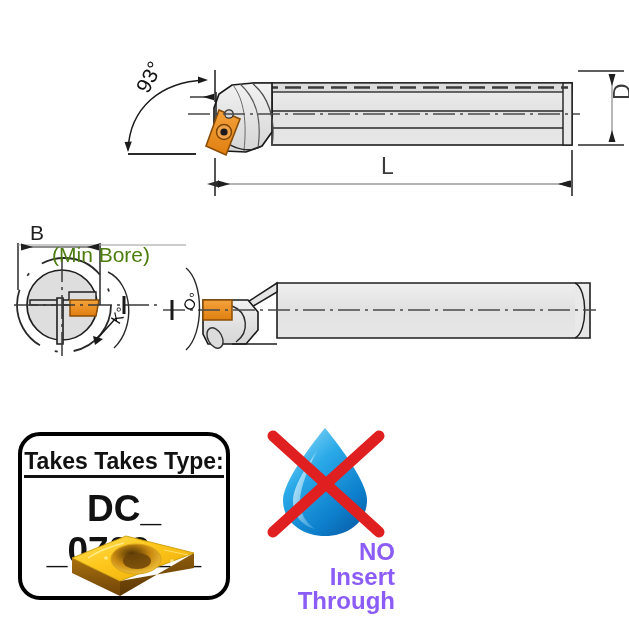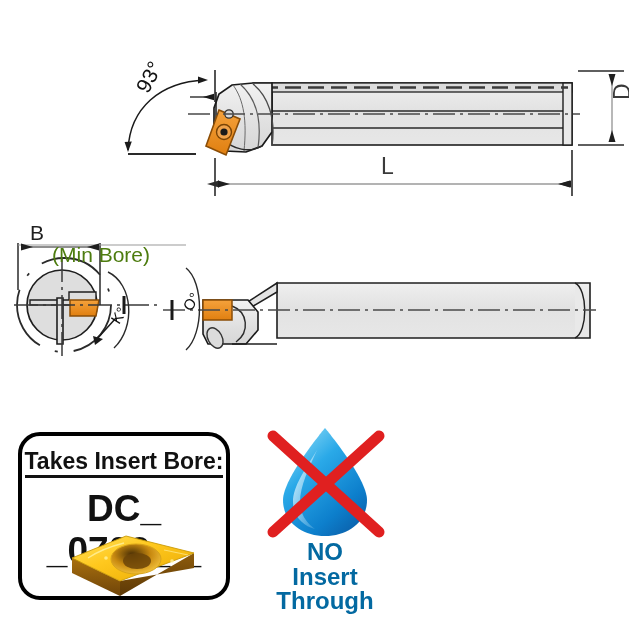--- a/index.html
+++ b/index.html
@@ -48,22 +48,22 @@
     position:absolute;left:0;top:52px;width:100%;text-align:center;
     font-size:37px;font-weight:bold;color:#111;letter-spacing:0px;
     font-family:"Liberation Sans", sans-serif;
   }
   #insert-art{position:absolute;left:46px;top:92px;width:130px;height:70px;}
 
   
   #coolant-badge{position:absolute;left:255px;top:424px;width:140px;height:200px;}
   #coolant-art{position:absolute;left:0;top:0;width:140px;height:116px;}
   #coolant-text{
-    position:absolute;left:0;top:116px;width:140px;text-align:center;
-    font-size:24px;font-weight:bold;line-height:1.03;color:#0369a1;
+    position:absolute;left:0;top:116px;width:140px;text-align:right;
+    font-size:24px;font-weight:bold;line-height:1.03;color:#8b5cf6;
     font-family:"Liberation Sans", sans-serif;
   }
   #coolant-text div{display:block;}
 </style>
 </head>
 <body>
 
 <div id="sheet">
 
   <svg class="draw" viewBox="0 0 629 627">
@@ -228,21 +228,21 @@
   <div class="dimtext" id="dim-L">L</div>
   <div class="dimtext" id="dim-D">D</div>
   <div class="dimtext" id="dim-B">B</div>
   <div class="dimtext" id="dim-MinBore">(Min Bore)</div>
   <div class="dimtext" id="dim-93">93°</div>
   <div class="dimtext" id="dim-K">K°</div>
   <div class="dimtext" id="dim-O">O°</div>
 
   <div id="insert-box">
     <div id="insert-title">
-      <span>Takes Insert Bore:</span>
+      <span>Takes Takes Type:</span>
     </div>
     <div id="insert-code">DC_ _0702_ _</div>
 
     <svg id="insert-art" viewBox="0 0 130 70">
       <defs>
         <linearGradient id="gTop" x1="0" y1="0" x2="1" y2="1">
           <stop offset="0%" stop-color="#ffe25e"></stop>
           <stop offset="42%" stop-color="#ffc81e"></stop>
           <stop offset="100%" stop-color="#e8a800"></stop>
         </linearGradient>

